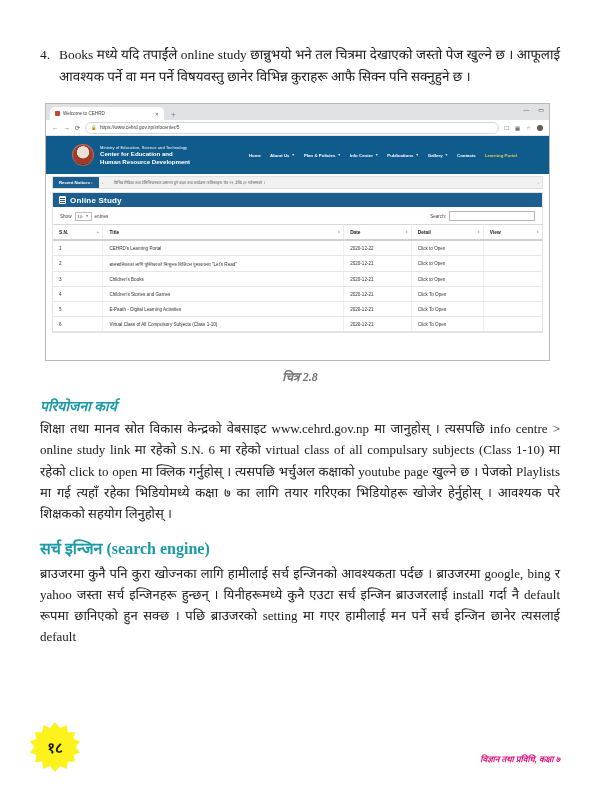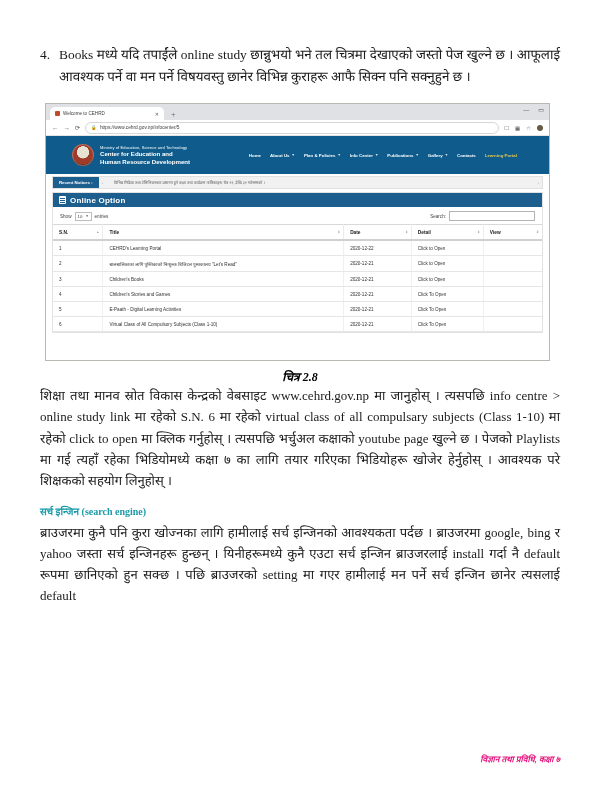--- a/index.html
+++ b/index.html
@@ -204,42 +204,42 @@
   .col-sn{width:9%;}
   .col-title{width:53%;}
   .col-date{width:13%;}
   .col-detail{width:14%;}
   .col-view{width:11%;}
   .lnk{color:#3f7cb5;}
 
   
   .fig-cap{
     text-align:center;
-    color:#000000;
+    color:#737373;
     font-style:italic;
     font-weight:bold;
     font-size:12px;
     margin-top:7px;
     font-family:"Liberation Serif",serif;
   }
 
   
   h2.sec{
     color:#1b9aa8;
     font-style:italic;
     font-weight:bold;
     font-size:14px;
     margin:11px 0 3px 0;
     font-family:"Liberation Serif",serif;
   }
   h2.sec2{
     color:#1b9aa8;
     font-weight:bold;
     font-style:normal;
-    font-size:10px;
+    font-size:16px;
     margin:13px 0 4px 0;
     font-family:"Liberation Serif",serif;
   }
   p.body{
     font-size:13px;
     line-height:1.62;
     margin:0;
     text-align:justify;
     text-justify:inter-word;
   }
@@ -351,21 +351,21 @@
       <div class="notice-strip">
         <div class="notice-label">Recent Notices :</div>
         <div class="notice-arrow">‹</div>
         <div class="notice-text">विभिन्न मिडिया तथा टेलिभिजनबाट प्रसारण हुने कक्षा तथा कार्यक्रम तालिकाहरू चैत्र ११, देखि ३१ गतेसम्मको ।</div>
         <div class="notice-arrow">›</div>
       </div>
 
       <div class="panel">
         <div class="panel-head">
           <span class="doc-ico"></span>
-          <span>Online Option</span>
+          <span>Online Study</span>
         </div>
 
         <div class="panel-tools">
           <span>Show</span>
           <span class="show-sel">
             <span>10</span>
             <span class="cv">▼</span>
           </span>
           <span>entries</span>
           <span class="tool-right">
@@ -444,20 +444,22 @@
             </tr>
           </tbody>
         </table>
       </div>
 
     </div>
   </div>
 
   <div class="fig-cap">चित्र 2.8</div>
 
+  <h2 class="sec">परियोजना कार्य</h2>
   <p class="body">शिक्षा तथा मानव स्रोत विकास केन्द्रको वेबसाइट www.cehrd.gov.np मा जानुहोस् । त्यसपछि info centre &gt;  online study link मा रहेको S.N. 6  मा रहेको  virtual class of all compulsary subjects  (Class 1-10) मा रहेको click to open मा क्लिक गर्नुहोस् । त्यसपछि भर्चुअल कक्षाको youtube page खुल्ने छ । पेजको Playlists मा गई त्यहाँ रहेका भिडियोमध्ये कक्षा ७ का लागि तयार गरिएका भिडियोहरू खोजेर हेर्नुहोस् । आवश्यक परे शिक्षकको सहयोग लिनुहोस् ।</p>
 
   <h2 class="sec2">सर्च इन्जिन (search engine)</h2>
   <p class="body">ब्राउजरमा कुनै पनि कुरा खोज्नका लागि हामीलाई सर्च इन्जिनको आवश्यकता पर्दछ । ब्राउजरमा  google, bing र yahoo जस्ता सर्च इन्जिनहरू हुन्छन् । यिनीहरूमध्ये कुनै एउटा सर्च इन्जिन ब्राउजरलाई  install गर्दा नै default रूपमा छानिएको हुन सक्छ । पछि ब्राउजरको setting मा गएर हामीलाई मन पर्ने सर्च इन्जिन छानेर त्यसलाई default</p>
 
+  <div class="page-badge">१८</div>
   <div class="footer-right">विज्ञान तथा प्रविधि, कक्षा ७</div>
 
 </div>
 
 </body></html>

